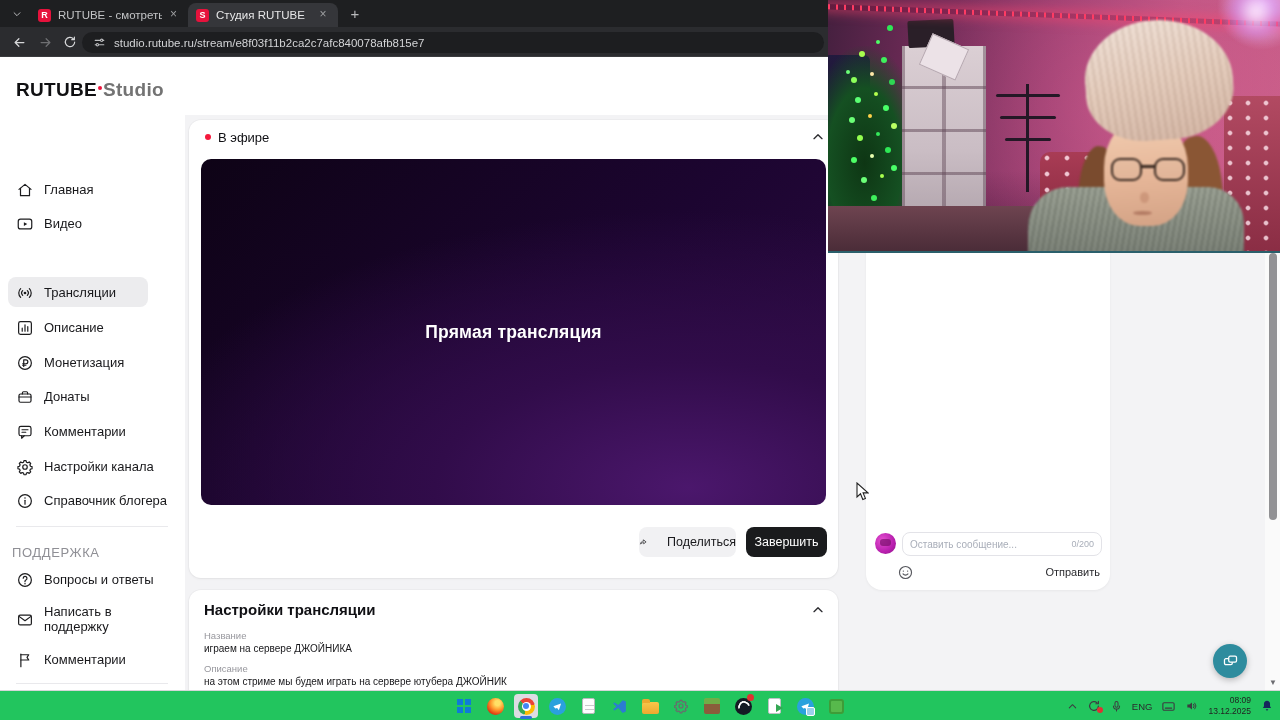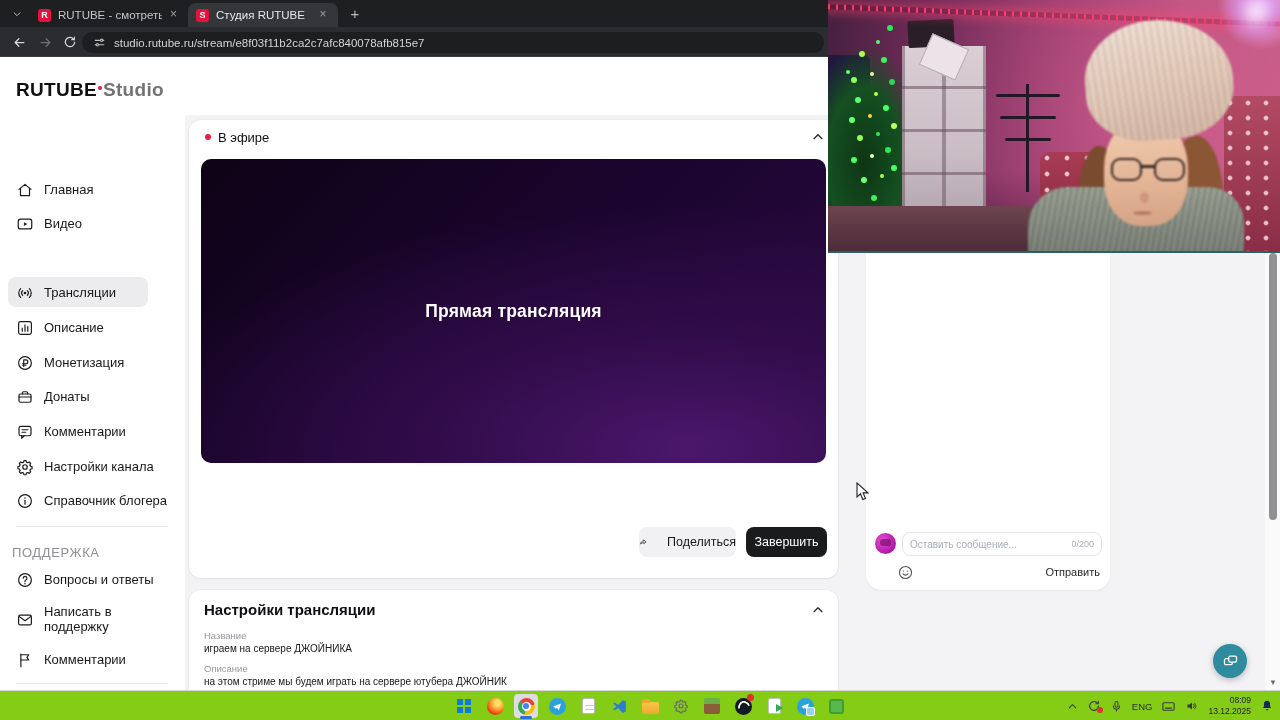--- a/index.html
+++ b/index.html
@@ -41,21 +41,21 @@
   .side-div { position:absolute; left:16px; width:152px; border-top:1px solid #e9e9ec; }
   svg.oic { stroke:#1c1c1e; stroke-width:1.6; fill:none; stroke-linecap:round; stroke-linejoin:round; }
 
   
   .card { position:absolute; background:#fff; border-radius:12px; box-shadow:0 1px 3px rgba(0,0,0,.05), 0 0 0 1px rgba(0,0,0,.025); }
   .card1 { left:189px; top:62px; width:649px; height:458px; }
   .card-hdr { position:absolute; left:0; top:0; width:100%; height:34px; display:flex; align-items:center; }
   .live-dot { width:6px; height:6px; border-radius:50%; background:#f5193c; margin:0 7px 0 16px; }
   .live-title { font-size:13px; color:#101014; }
   .chev { position:absolute; right:12px; top:9px; width:16px; height:16px; }
-  .player { position:absolute; left:12px; top:39px; width:625px; height:304px; border-radius:10px; overflow:hidden;
+  .player { position:absolute; left:12px; top:39px; width:625px; height:346px; border-radius:10px; overflow:hidden;
     background: radial-gradient(ellipse 90% 80% at 78% 95%, #4b176c 0%, #310c4a 45%, rgba(20,4,32,0) 100%), linear-gradient(135deg, #0e0316 0%, #1c0530 55%, #2b0a42 100%); }
   .player-caption { position:absolute; left:0; top:0; width:100%; height:100%; display:flex; align-items:center; justify-content:center; color:#fff; font-size:17.5px; font-weight:bold; letter-spacing:.2px; }
   .btn { position:absolute; top:407px; height:30px; border-radius:8px; font-size:12.5px; display:flex; align-items:center; justify-content:center; gap:19px; cursor:pointer; border:none; font-family:"Liberation Sans",sans-serif; }
   .btn-share { left:450px; width:97px; background:#f1f1f3; color:#1a1a1d; }
   .btn-finish { left:557px; width:81px; background:#1a1b1d; color:#fff; }
 
   .card2 { left:189px; top:532px; width:649px; height:110px; border-radius:12px 12px 0 0; }
   .card2 .title { position:absolute; left:15px; top:11px; font-size:15px; font-weight:bold; color:#101014; }
   .fld-lbl { position:absolute; left:15px; font-size:9.5px; color:#97979d; }
   .fld-val { position:absolute; left:15px; font-size:10px; color:#17171a; }
@@ -144,21 +144,21 @@
       repeating-linear-gradient(85deg, rgba(125,92,72,.13) 0 3px, rgba(0,0,0,0) 3px 7px),
       linear-gradient(170deg,#f0e1d7 0%, #e4ccbc 50%, #d3b5a4 100%); }
   .glasses { position:absolute; left:283px; top:158px; width:78px; height:26px; }
   .lens { position:absolute; top:0; width:31px; height:23px; border:2.5px solid #3a2a22; border-radius:9px; background:rgba(210,180,160,.15); }
   .lens.l { left:0; } .lens.r { left:43px; }
   .bridge { position:absolute; left:30px; top:7px; width:14px; height:3px; background:#3a2a22; }
   .corner-glow { position:absolute; right:-12px; top:-14px; width:72px; height:52px; border-radius:50%;
     background:radial-gradient(circle, rgba(255,240,255,.95) 0%, rgba(205,130,235,.55) 45%, rgba(205,130,235,0) 75%); filter:blur(4px); }
 
   
-  .taskbar { position:absolute; left:0; top:690px; width:1280px; height:30px; background:#84cc16; border-top:1px solid #d6d6d8; z-index:80; }
+  .taskbar { position:absolute; left:0; top:690px; width:1280px; height:30px; background:#22c55e; border-top:1px solid #d6d6d8; z-index:80; }
   .tb-center { position:absolute; left:452px; top:3px; display:flex; gap:7px; }
   .tb-ico { width:24px; height:24px; border-radius:4px; display:flex; align-items:center; justify-content:center; position:relative; }
   .tb-ico.active { background:#dcdce2; }
   .tb-ico.active::after { content:""; position:absolute; bottom:-1px; left:6px; width:12px; height:3px; border-radius:2px; background:#2f6fd8; }
   .win-grid { width:14px; height:14px; display:grid; grid-template-columns:6px 6px; grid-template-rows:6px 6px; gap:2px; }
   .win-grid i { background:#0f7bd7; }
   .ffx { width:17px; height:17px; border-radius:50%; background:radial-gradient(circle at 62% 30%, #ffe066 0 16%, #ff9a2e 42%, #e03e12 72%, #b5121b 100%); }
   .chrome { width:17px; height:17px; border-radius:50%; position:relative; overflow:hidden;
     background:conic-gradient(from -45deg, #ea4335 0 120deg, #fbbc05 120deg 240deg, #34a853 240deg 360deg); }
   .chrome::before { content:""; position:absolute; left:4px; top:4px; width:9px; height:9px; border-radius:50%; background:#fff; }

